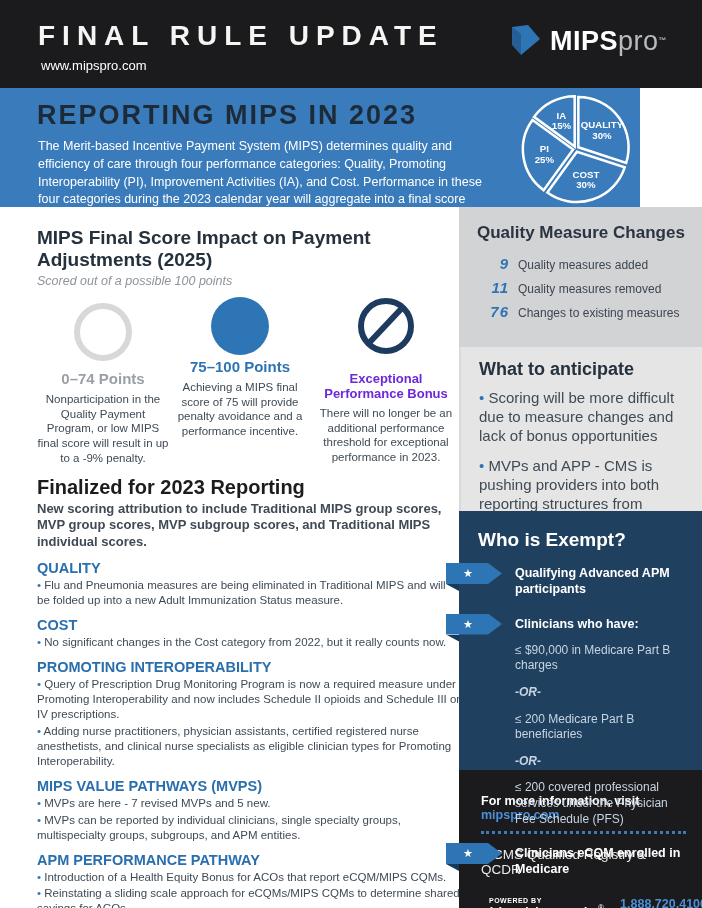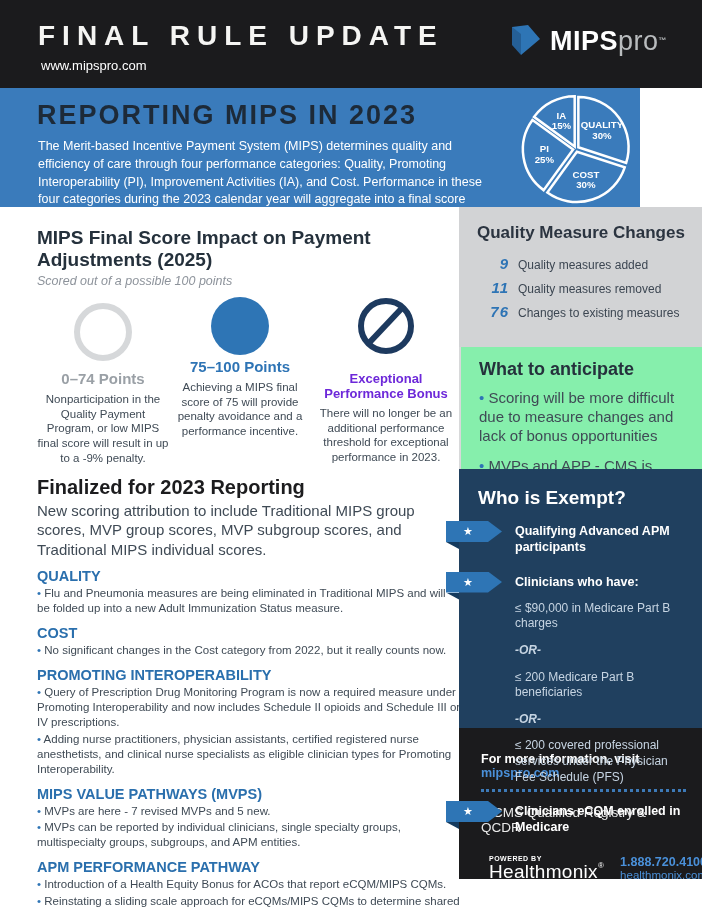--- a/index.html
+++ b/index.html
@@ -29,34 +29,34 @@
   .impact-row{display:flex;width:424px;}
   .impact-col{text-align:center;}
   .ic1{width:132px;} .ic2{width:142px;} .ic3{width:150px;}
   .circle-o{width:46px;height:46px;border:6px solid #d6d8da;border-radius:50%;margin:7px auto 9px auto;}
   .circle-f{width:58px;height:58px;background:#2e75b5;border-radius:50%;margin:1px auto 3px auto;}
   .nosym{margin:1px auto 3px auto;display:block;}
   .impact-label{font-size:15px;font-weight:bold;margin-bottom:5px;}
   .lab1{color:#9aa0a6;} .lab2{color:#2e74b5;} .lab3{color:#6d28d9;font-size:13px;margin-top:16px;}
   .impact-text{font-size:11.5px;color:#3f4a55;line-height:1.28;}
   .h2l{color:#1c1c1e;font-size:20px;font-weight:bold;margin:10px 0 2px 0;}
-  .intro{font-size:15px;color:#3f4a55;line-height:1.3;margin:0 0 2px 0;width:420px;}
+  .intro{font-size:13px;color:#3f4a55;line-height:1.3;margin:0 0 2px 0;width:420px;font-weight:bold;}
   .sec-head{color:#2a6fad;font-size:14.5px;font-weight:bold;margin:9px 0 2px 0;}
   .bullet{font-size:11.5px;color:#3f4a55;line-height:1.3;margin:0 0 2px 0;width:424px;}
   .dot{color:#2e74b5;}
   .adj-title{color:#1c1c1e;font-size:21px;font-weight:bold;margin:8px 0 1px 0;}
 
   
   .right{position:absolute;left:459px;top:207px;width:243px;height:701px;}
   .gray-box{height:140px;background:#d2d3d5;box-sizing:border-box;padding:16px 10px 0 18px;}
   .gray-box h2{margin:0 0 12px 0;font-size:17px;color:#2b3440;}
   .qmc-row{display:flex;margin-bottom:7px;align-items:baseline;}
   .qmc-num{width:32px;text-align:right;color:#2e74b5;font-size:15px;font-weight:bold;font-style:italic;letter-spacing:1px;}
   .qmc-lab{margin-left:9px;font-size:12px;color:#3c4652;}
-  .white-box{height:122px;background:#86efac;box-sizing:border-box;border-left:2px solid #d8d9da;padding:12px 12px 0 18px;}
+  .white-box{height:164px;background:#e5e5e5;box-sizing:border-box;border-left:2px solid #d8d9da;padding:12px 12px 0 18px;}
   .white-box h2{margin:0 0 8px 0;font-size:18px;color:#25313c;}
   .ant-b{font-size:15px;color:#3f4a55;line-height:1.28;margin:0 0 10px 0;}
   .navy-box{position:relative;height:259px;background:#20405f;box-sizing:border-box;padding:18px 12px 0 56px;}
   .navy-box h2{margin:0 0 14px -37px;font-size:19px;color:#ffffff;}
   .ex-item{position:relative;}
   .ex-label{color:#ffffff;font-size:12.5px;font-weight:bold;line-height:1.3;}
   .ex-sub{color:#c6d4e2;font-size:12px;line-height:1.3;margin:11px 0 0 0;}
   .ex-or{font-style:italic;font-weight:bold;color:#c6d4e2;}
   .gap18{margin-bottom:18px;}
   .star-badge{position:absolute;left:-69px;top:-2px;width:56px;height:21px;background:#2e75b5;

